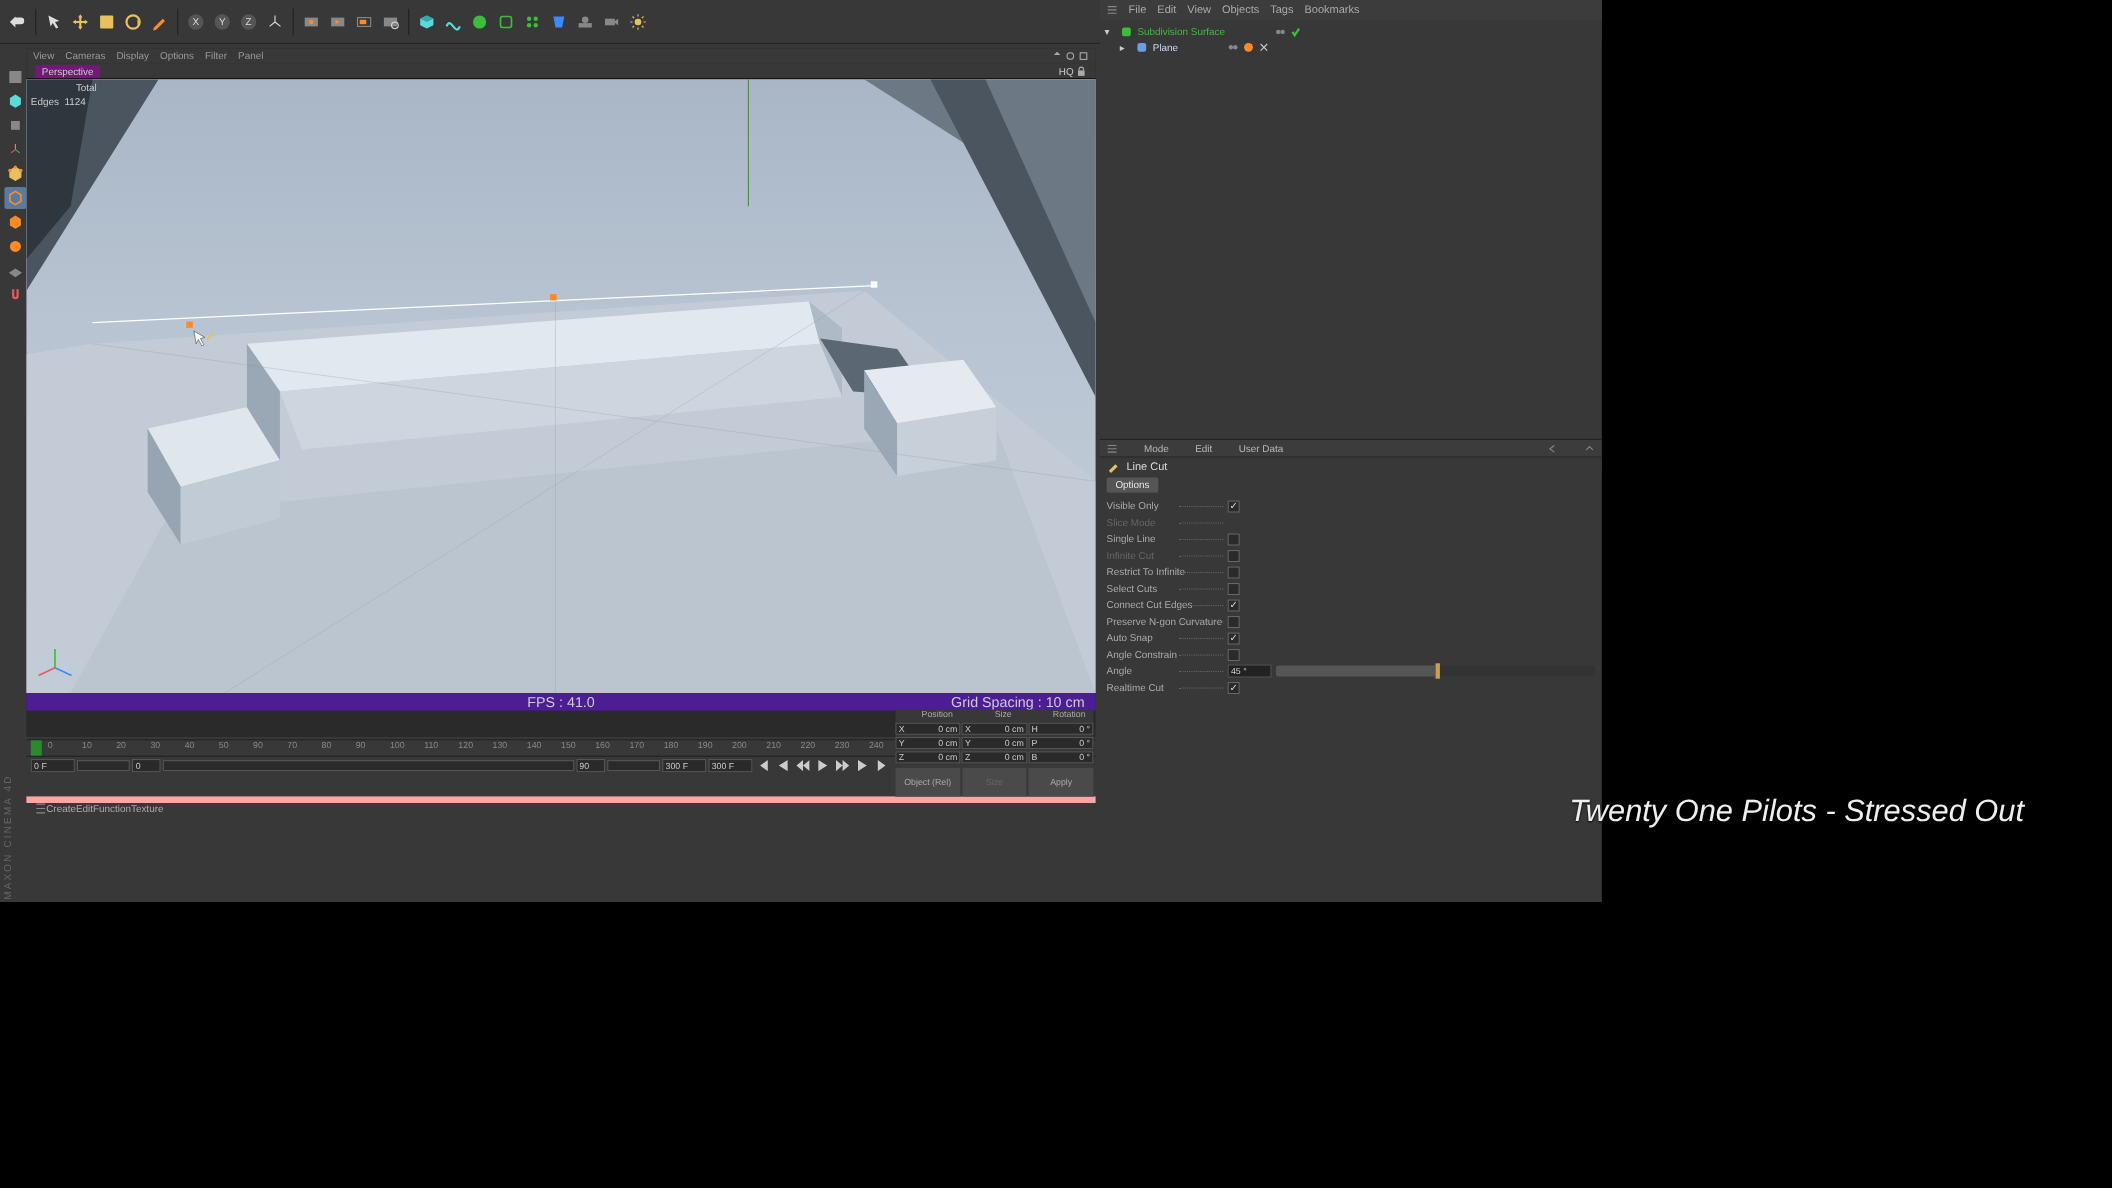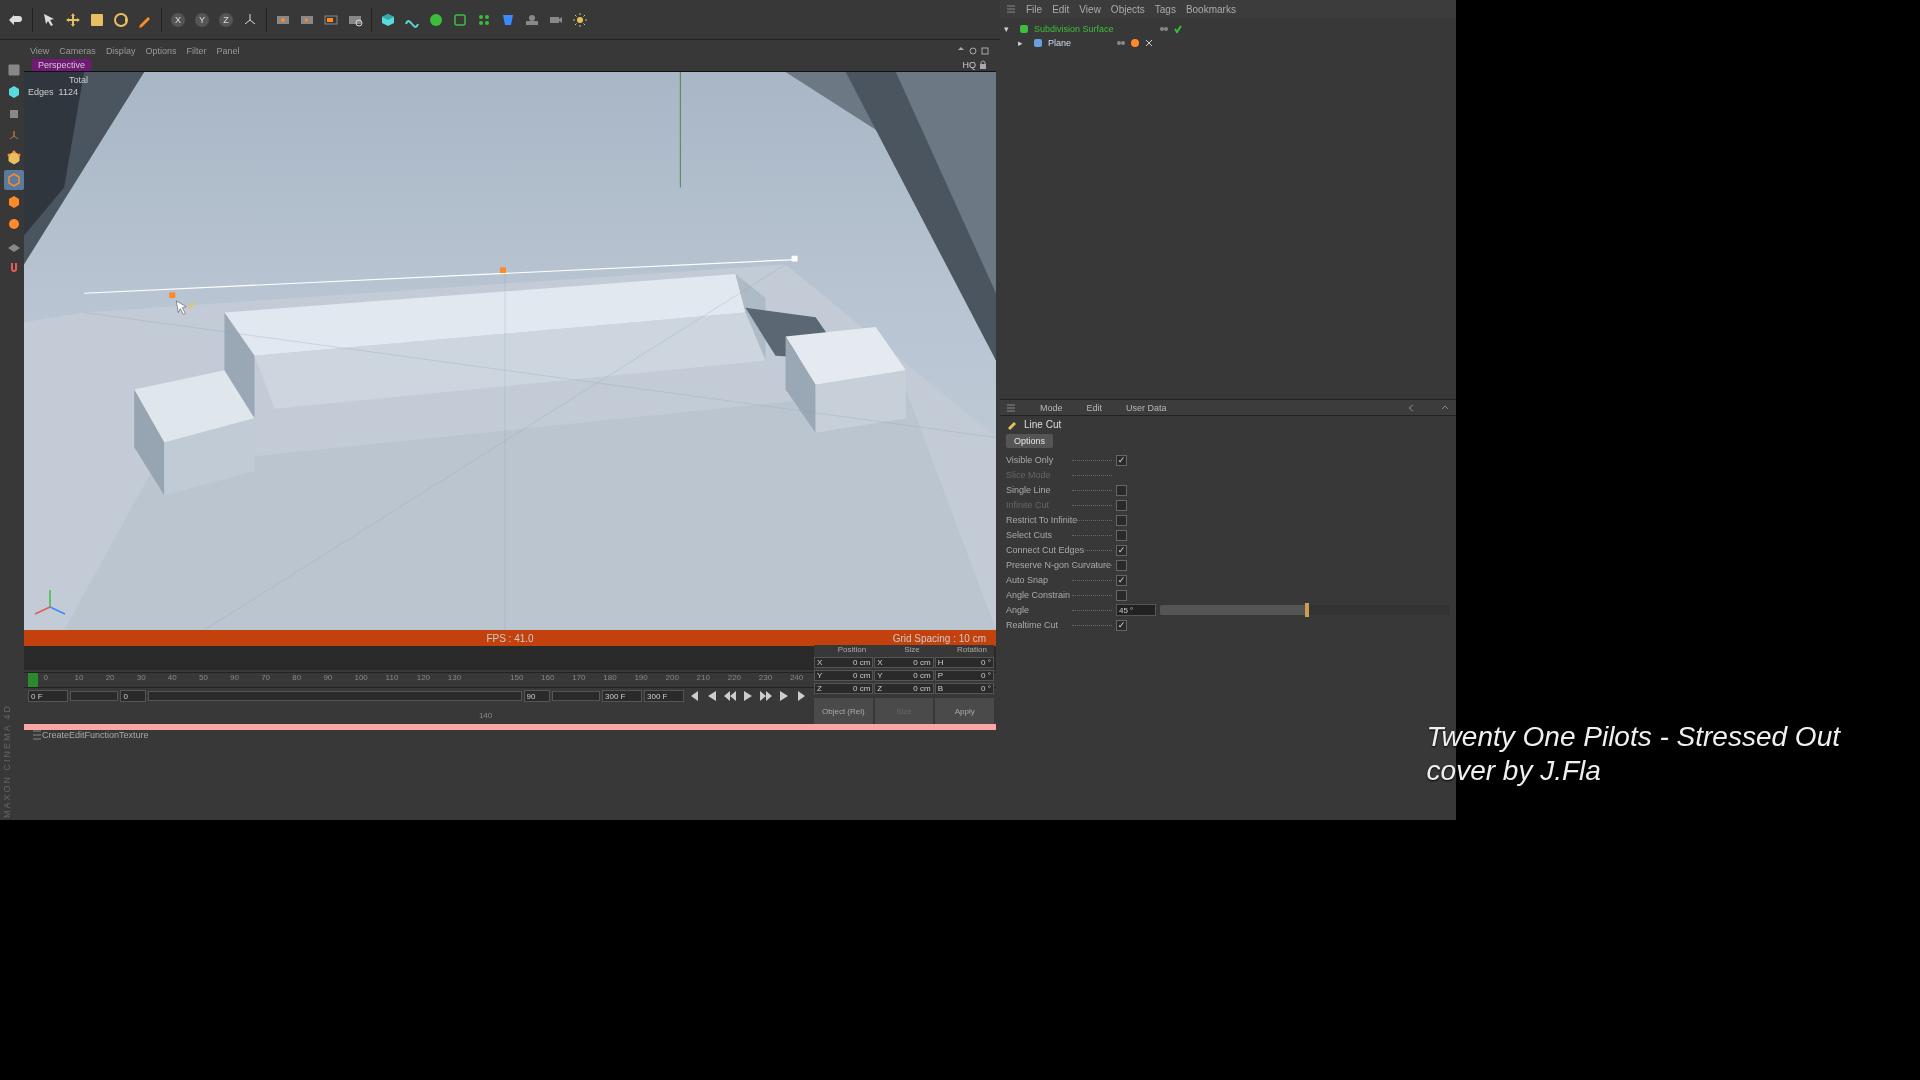--- a/index.html
+++ b/index.html
@@ -20,21 +20,21 @@
 
 .vp-wrap { position: absolute; left: 24px; top: 44px; right: 460px; bottom: 150px; background: #2a2a2a; }
 .vp-menubar { height: 14px; background: #383838; display:flex; align-items:center; padding: 0 6px; gap: 10px; font-size: 9px; color:#999; }
 .vp-menubar .spacer { flex:1; }
 .vp-header { height: 14px; background: #383838; display:flex; align-items:center; padding: 0 8px; font-size: 9px; color:#ccc; border-bottom: 1px solid #111; }
 .vp-header .vp-label { background: #701a75; padding: 1px 6px; }
 .vp-header .spacer { flex:1; }
 .vp-stats { position:absolute; top: 30px; left: 4px; font-size: 9px; color: #ccc; line-height: 12px; z-index: 5; }
 .viewport { position: absolute; top: 28px; left:0; right:0; bottom: 40px; background: linear-gradient(180deg,#a9b6c5 0%, #b8c4d2 40%, #c5cfd9 100%); overflow: hidden; }
 .viewport svg { width:100%; height:100%; display:block; }
-.vp-footer { position:absolute; bottom: 24px; left:0; right:0; height:16px; display:flex; align-items:center; justify-content:center; font-size:10px; color:#ccc; background: #c2410c; }
+.vp-footer { position:absolute; bottom: 24px; left:0; right:0; height:16px; display:flex; align-items:center; justify-content:center; font-size:13px; color:#ccc; background: #4c1d95; }
 .vp-footer .fps { position:absolute; left: 50%; transform: translateX(-50%); }
 .vp-footer .grid { position:absolute; right: 10px; }
 .axis-gizmo { position:absolute; left: 6px; bottom: 48px; width: 40px; height: 40px; }
 
 
 .timeline-area { position:absolute; left:24px; right:460px; bottom: 100px; height: 48px; }
 .ruler { height: 16px; background:#383838; position:relative; border-top:1px solid #222; border-bottom:1px solid #222;}
 .ruler .tick { position:absolute; top:0; font-size:8px; color:#888; }
 .ruler .frame0 { position:absolute; left: 4px; top:0; bottom:0; width: 10px; background:#2b8a2b; }
 .playback-row { height: 16px; background:#383838; display:flex; align-items:center; padding: 0 4px; gap:2px; }
@@ -407,21 +407,21 @@
         <span class="tick" style="left: 14.8%;">40</span>
         <span class="tick" style="left: 18%;">50</span>
         <span class="tick" style="left: 21.2%;">90</span>
         <span class="tick" style="left: 24.4%;">70</span>
         <span class="tick" style="left: 27.6%;">80</span>
         <span class="tick" style="left: 30.8%;">90</span>
         <span class="tick" style="left: 34%;">100</span>
         <span class="tick" style="left: 37.2%;">110</span>
         <span class="tick" style="left: 40.4%;">120</span>
         <span class="tick" style="left: 43.6%;">130</span>
-        <span class="tick" style="left: 46.8%; margin-top: 38px;">140</span>
+        <span class="tick" style="left: 46.8%;">140</span>
         <span class="tick" style="left: 50%;">150</span>
         <span class="tick" style="left: 53.2%;">160</span>
         <span class="tick" style="left: 56.4%;">170</span>
         <span class="tick" style="left: 59.6%;">180</span>
         <span class="tick" style="left: 62.8%;">190</span>
         <span class="tick" style="left: 66%;">200</span>
         <span class="tick" style="left: 69.2%;">210</span>
         <span class="tick" style="left: 72.4%;">220</span>
         <span class="tick" style="left: 75.6%;">230</span>
         <span class="tick" style="left: 78.8%;">240</span>
@@ -754,14 +754,13 @@
           </div>
         </div>
     </div>
   </div>
 
   <div class="brand">MAXON CINEMA 4D</div>
 </div>
 
 <div class="caption">
   <div>Twenty One Pilots - Stressed Out</div>
-  <div>cover by J.Fla</div>
 </div>
 
 </body></html>

